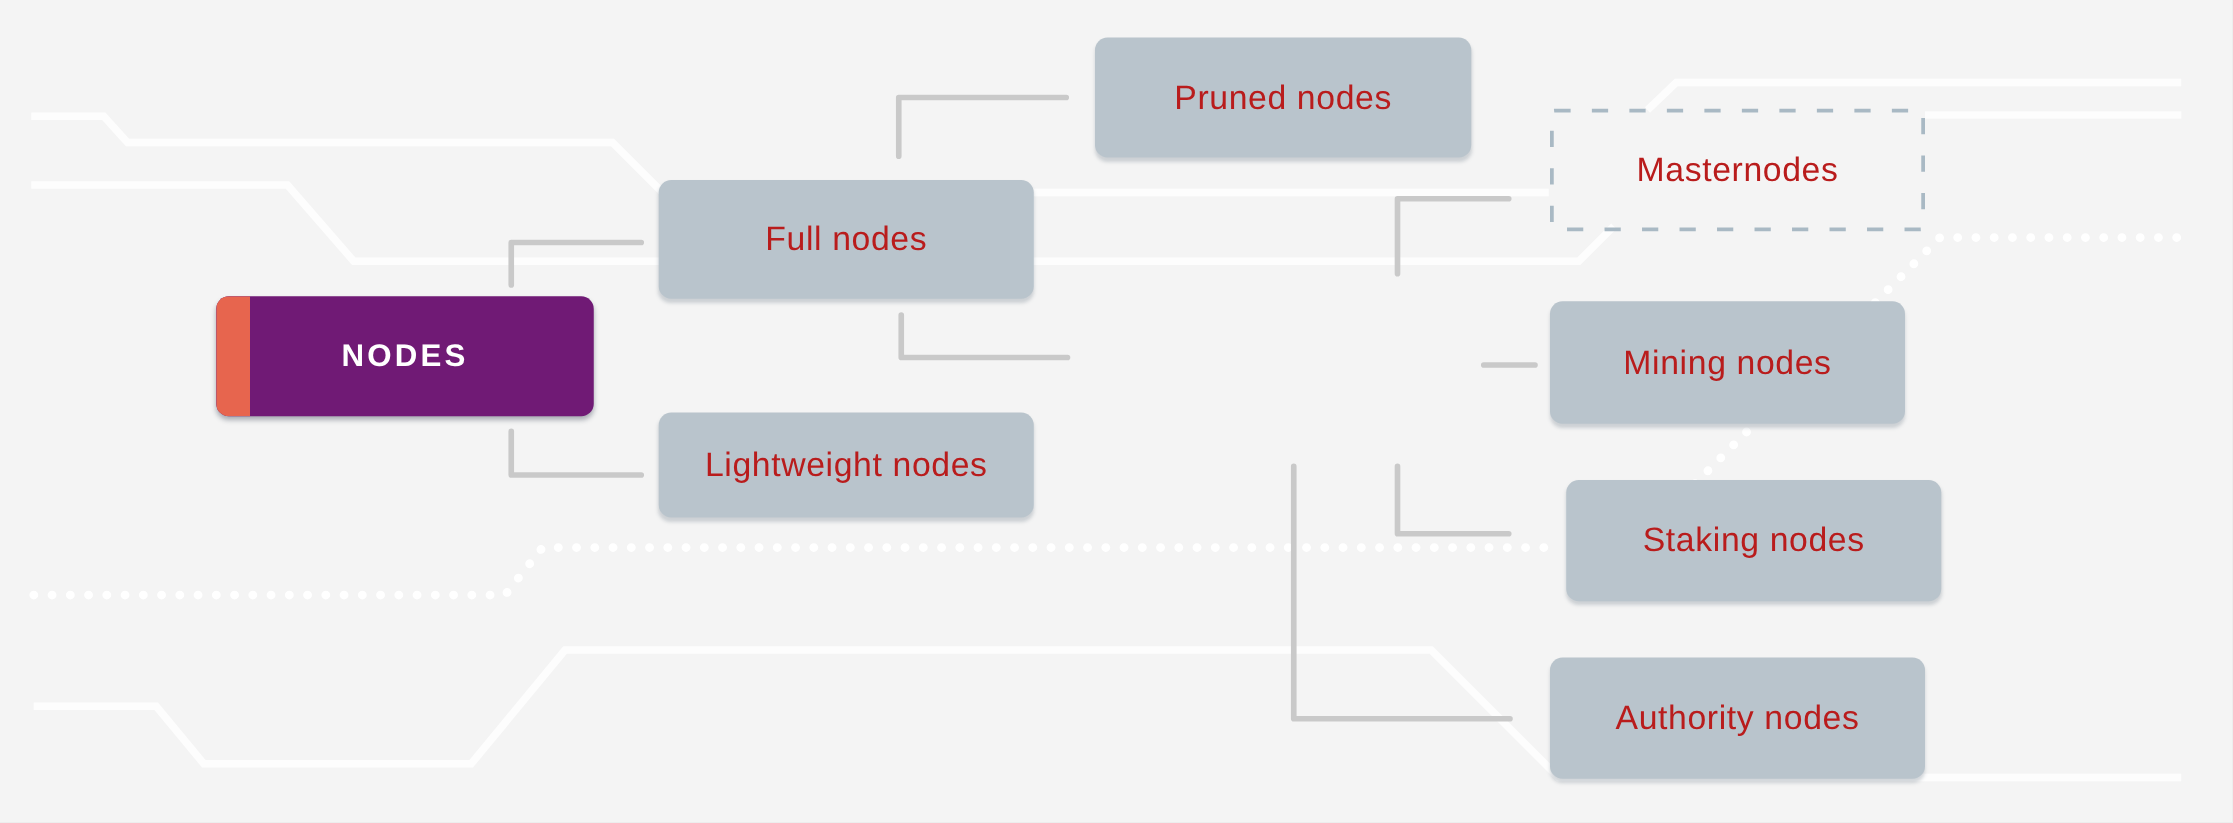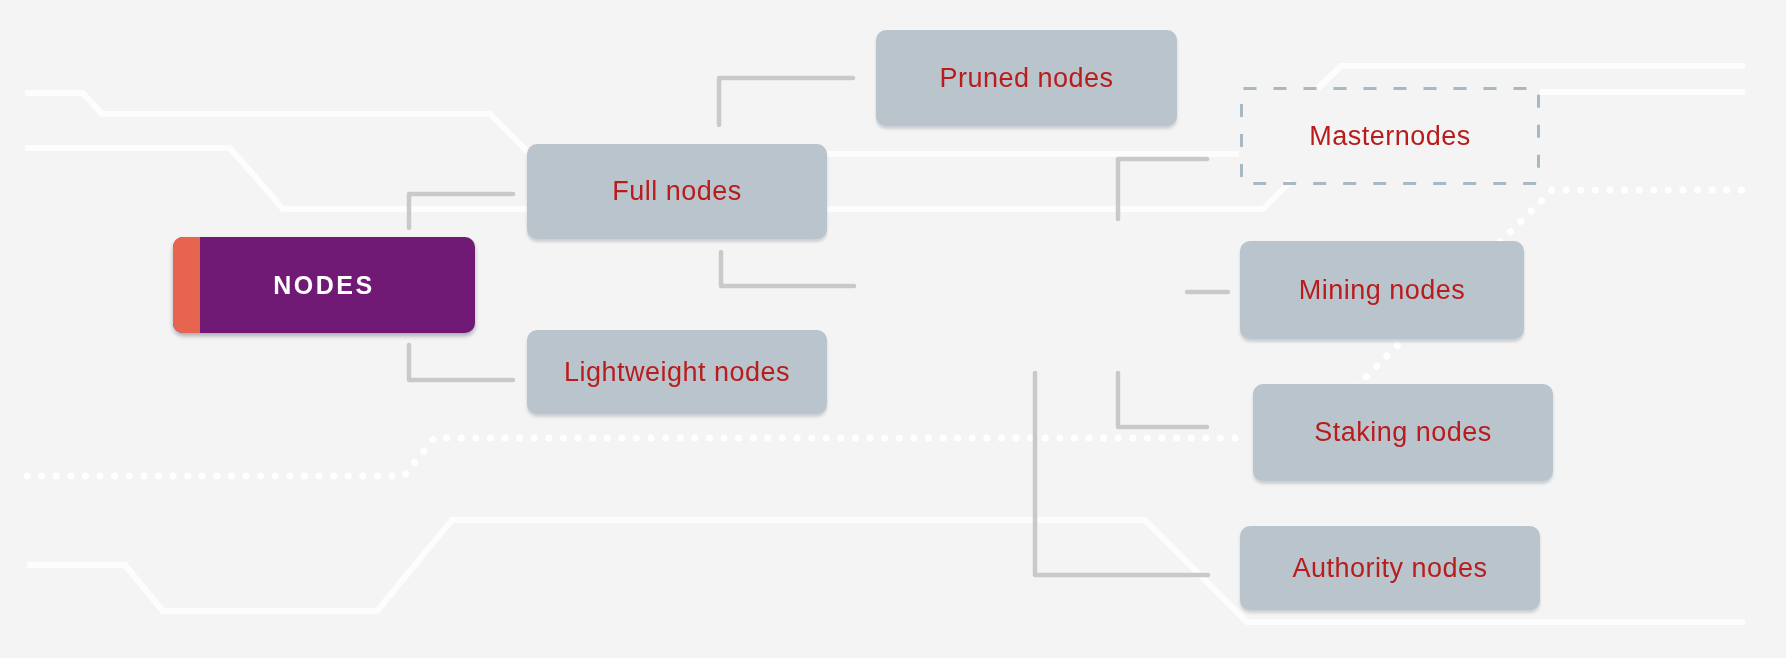--- a/index.html
+++ b/index.html
@@ -42,21 +42,21 @@
   .node.root .root-label{position:relative;z-index:1;}
   
   .n-root       {left:173px;top:237px;width:302px;height:96px;}
   .n-full       {left:527px;top:144px;width:300px;height:95px;}
   .n-pruned     {left:876px;top:30px; width:301px;height:96px;}
   .n-lightweight{left:527px;top:330px;width:300px;height:84px;}
   .n-archival   {left:875px;top:239px;width:301px;height:95px;}
   .n-masternodes{left:1240px;top:87px;width:300px;height:98px;text-align:right;}
   .n-mining     {left:1240px;top:241px;width:284px;height:98px;}
   .n-staking    {left:1240px;top:384px;width:300px;height:97px;margin-left:13px;}
-  .n-authority  {left:1240px;top:526px;width:300px;height:84px;}
+  .n-authority  {left:1240px;top:526px;width:300px;height:97px;}
 </style>
 </head>
 <body>
 
 <div class="stage">
 
   <svg viewBox="0 0 1786 658" width="1786" height="658">
 
     <g fill="none" stroke="#fdfdfd" stroke-width="6" stroke-linecap="butt" stroke-linejoin="miter">
       <path d="M 25 93 H 83 L 102 114 H 490 L 530 154 H 1239"></path>

